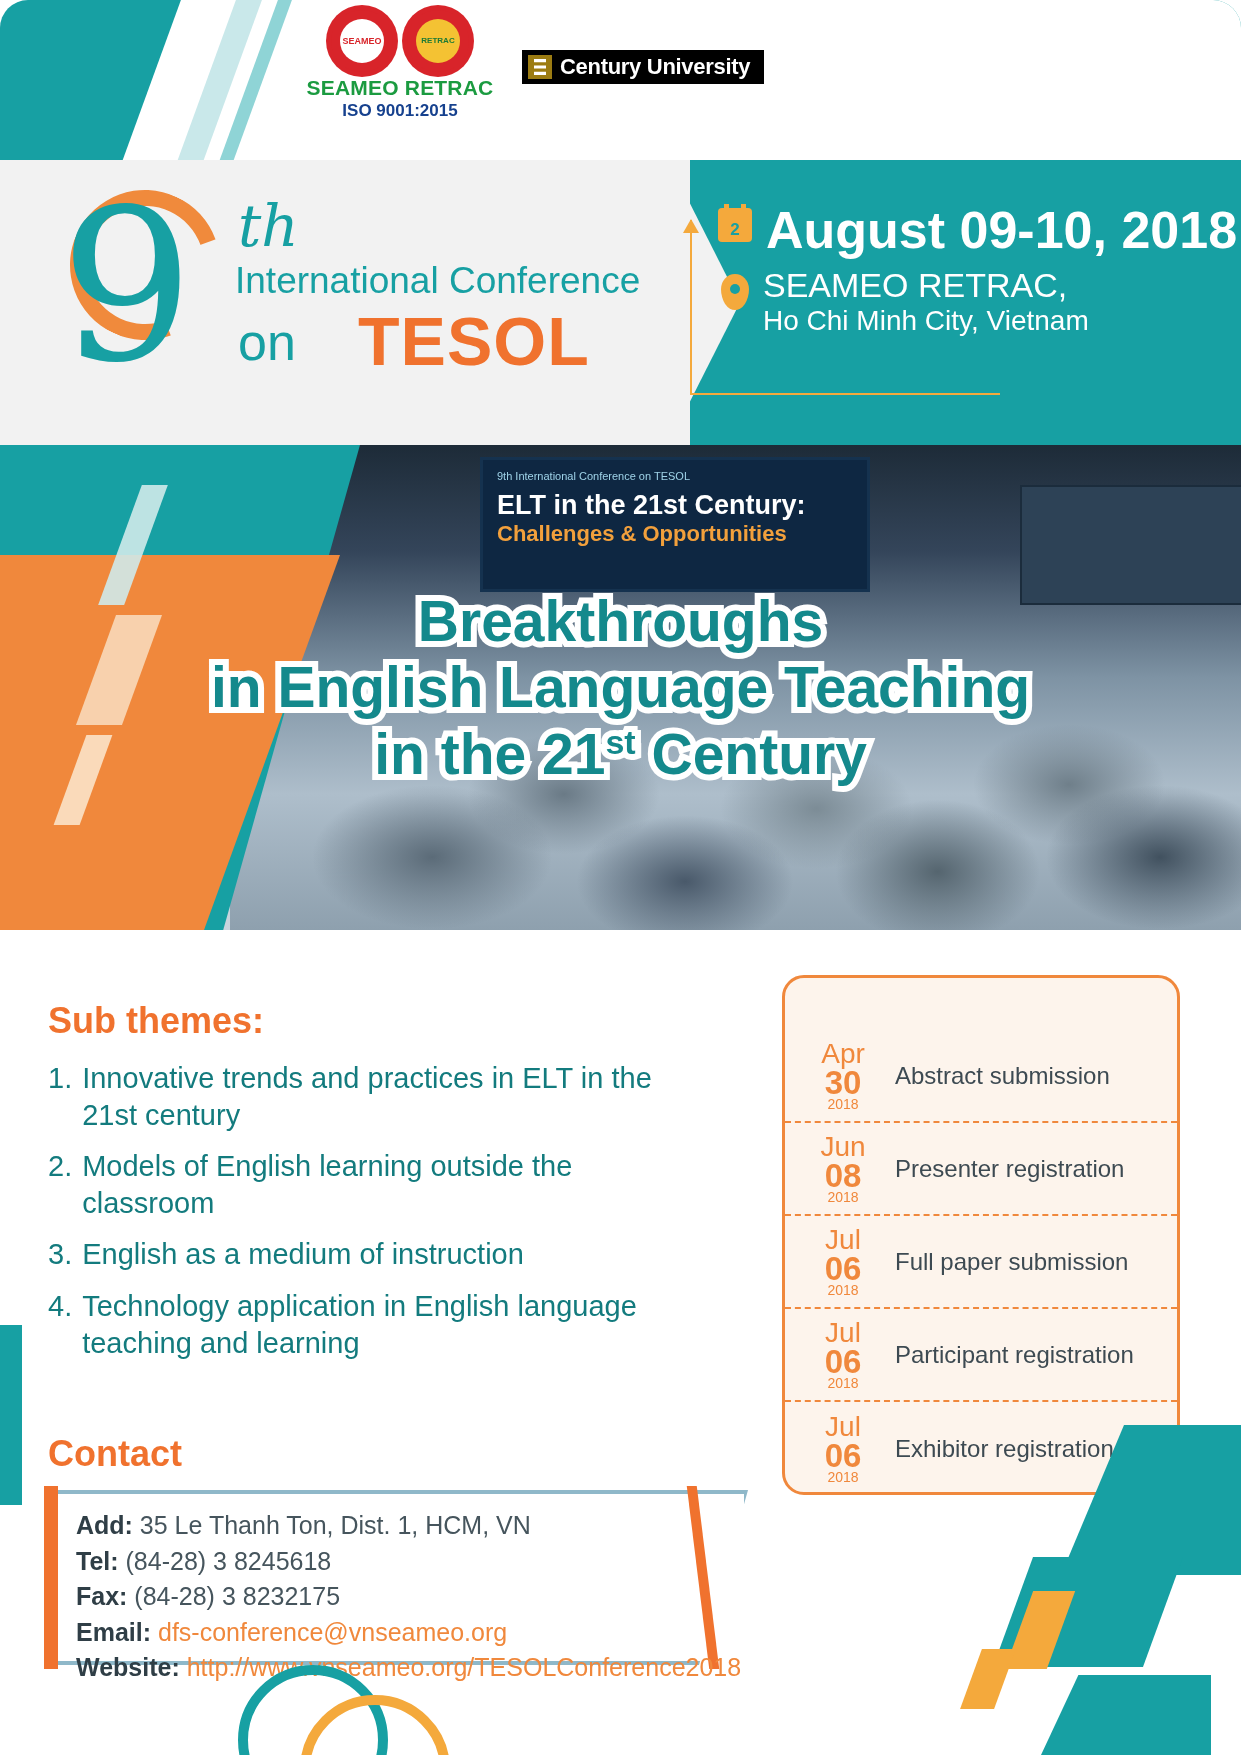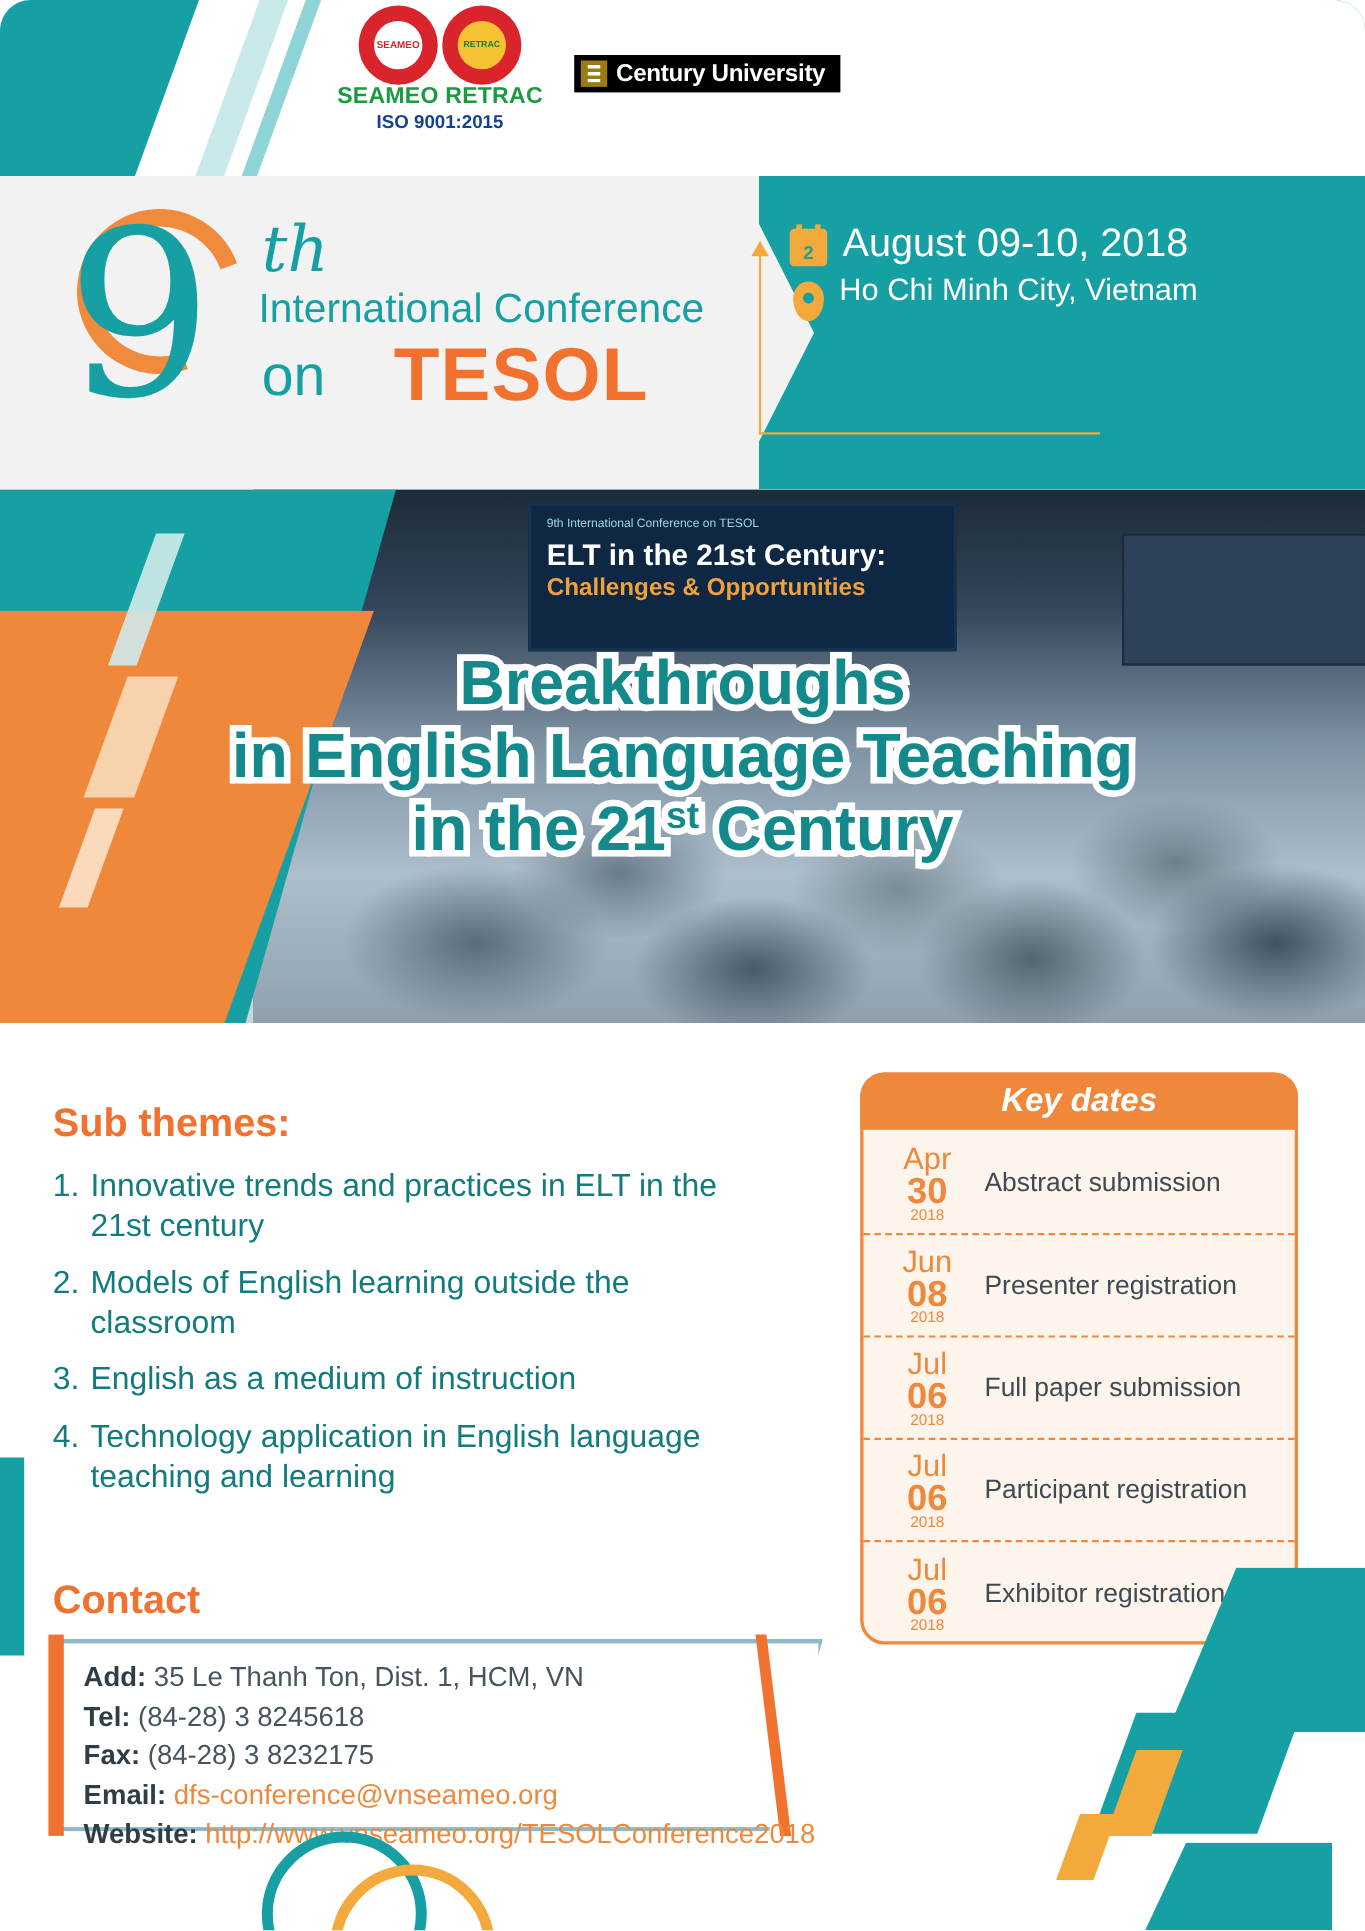--- a/index.html
+++ b/index.html
@@ -136,21 +136,21 @@
     color: #17a0a3; font-weight: bold; font-size: 17px; padding-bottom: 2px;
   }
   .cal-icon::before {
     content: ""; position: absolute; left: 6px; top: -4px; width: 5px; height: 8px;
     background: #f4a93c;
   }
   .cal-icon::after {
     content: ""; position: absolute; right: 6px; top: -4px; width: 5px; height: 8px;
     background: #f4a93c;
   }
-  .date-text { font-size: 36px; color: #fff; font-weight: 400; }
+  .date-text { font-size: 52px; color: #fff; font-weight: 700; }
   .pin-icon {
     width: 28px; height: 36px; background: #f4a93c; flex: none; margin-left: 3px;
     border-radius: 50% 50% 50% 50% / 42% 42% 58% 58%;
     position: relative; margin-top: 8px;
   }
   .pin-icon::after {
     content: ""; position: absolute; left: 9px; top: 10px; width: 10px; height: 10px;
     border-radius: 50%; background: #17a0a3;
   }
   .venue-1 { font-size: 34px; color: #fff; }
@@ -372,20 +372,21 @@
     <div class="arrow-line"></div>
 
     <div class="dateblock">
       <div class="d-row">
         <span class="cal-icon">2</span>
         <span class="date-text">August 09-10, 2018</span>
       </div>
       <div class="d-row" style="margin-top:6px;">
         <span class="pin-icon"></span>
         <span>
+          <div class="venue-1">SEAMEO RETRAC,</div>
           <div class="venue-2">Ho Chi Minh City, Vietnam</div>
         </span>
       </div>
     </div>
   </div>
 
   <div class="hero">
     <div class="hero-photo">
       <div class="hero-stage">
         <div class="hs1">9th International Conference on TESOL</div>
@@ -423,21 +424,20 @@
         <span>English as a medium of instruction</span>
       </li>
       <li>
         <span class="num">4.</span>
         <span>Technology application in English language teaching and learning</span>
       </li>
     </ul>
   </div>
 
   <div class="keydates">
-    <div class="kd-header">Key dates</div>
     <div class="kd-rows">
       <div class="kd-row">
         <div class="kd-date">
           <div class="kd-mon">Apr</div>
           <div class="kd-day">30</div>
           <div class="kd-yr">2018</div>
         </div>
         <div class="kd-label">Abstract submission</div>
       </div>
       <div class="kd-row">

